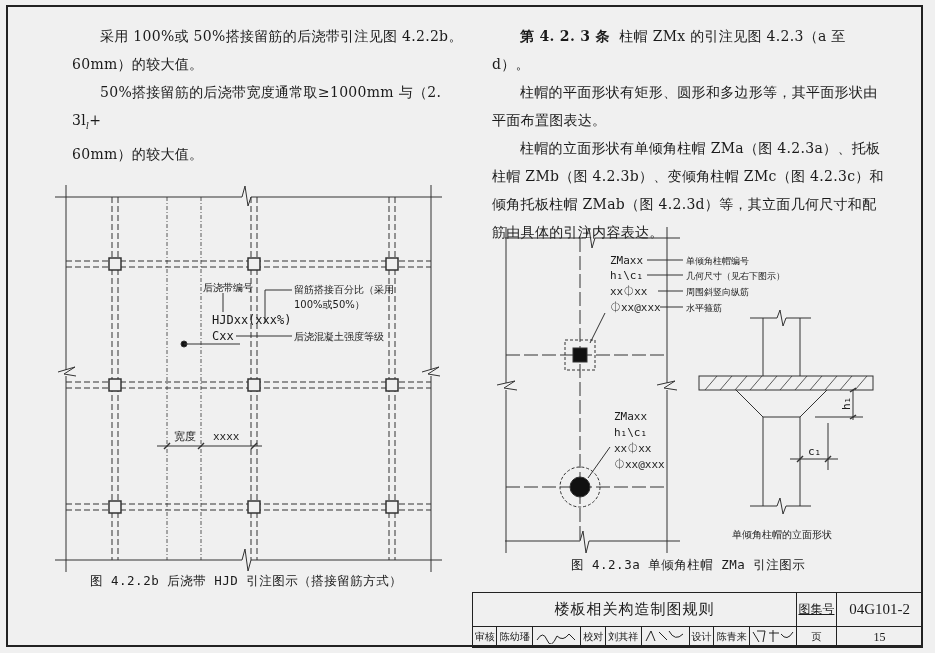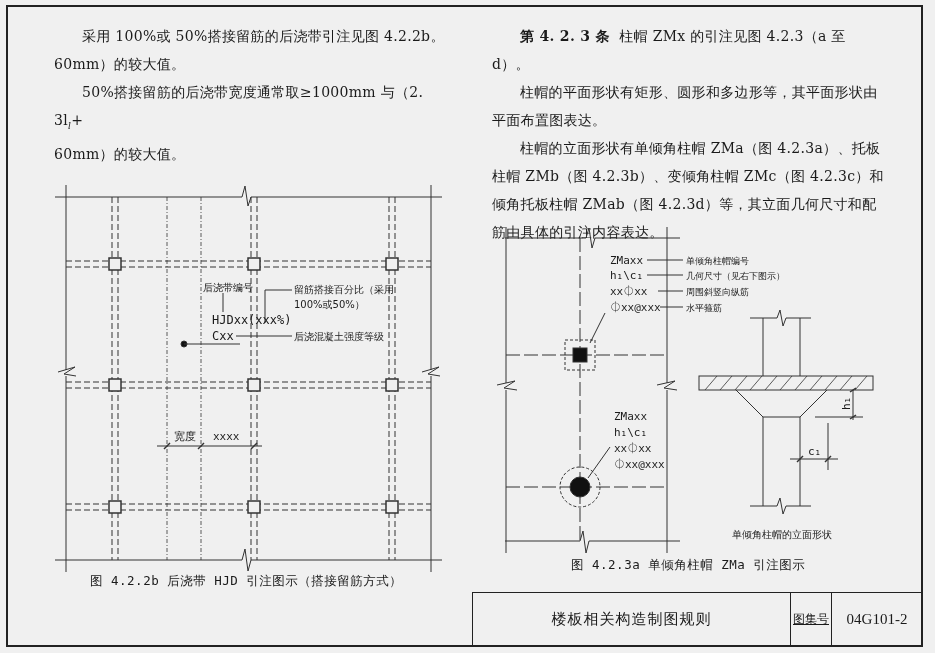--- a/index.html
+++ b/index.html
@@ -18,21 +18,21 @@
   .tb { position: absolute; border-collapse: collapse; font-family: "DejaVu Sans", sans-serif; }
   .tb td { border: 1.5px solid #222; padding: 0; text-align: center; white-space: nowrap; }
   .svgtext { font-family: "DejaVu Sans Mono", "Liberation Mono", monospace; fill: #1a1a1a; }
   .svgcn { font-family: "DejaVu Sans", sans-serif; fill: #1a1a1a; }
 </style>
 </head>
 <body>
 
 <div class="frame"></div>
 
-<div class="para" style="left:54px; top:22px; width:402px;">
+<div class="para" style="left:72px; top:22px; width:402px;">
   <p class="indent"><span>采用 100%或 50%搭接留筋的后浇带引注见图 4.2.2b。</span></p>
   <p><span>60mm）的较大值。</span></p>
   <p class="indent"><span>50%搭接留筋的后浇带宽度通常取≥1000mm 与（2. 3l</span><sub class="italic" style="font-size:9px;">l</sub><span>+</span></p>
   <p><span>60mm）的较大值。</span></p>
 </div>
 
 <div class="para" style="left:492px; top:22px; width:396px;">
   <p class="indent"><span class="bold">第 4. 2. 3 条</span>&nbsp;&nbsp;<span>柱帽 ZMx 的引注见图 4.2.3（a 至 d）。</span></p>
   <p class="indent">柱帽的平面形状有矩形、圆形和多边形等，其平面形状由平面布置图表达。</p>
   <p class="indent">柱帽的立面形状有单倾角柱帽 ZMa（图 4.2.3a）、托板柱帽 ZMb（图 4.2.3b）、变倾角柱帽 ZMc（图 4.2.3c）和倾角托板柱帽 ZMab（图 4.2.3d）等，其立面几何尺寸和配筋由具体的引注内容表达。</p>
@@ -196,14 +196,39 @@
 <div class="caption" style="left:90px; top:565px;margin-top:8px;">图 4.2.2b 后浇带 HJD 引注图示（搭接留筋方式）</div>
 <div class="caption" style="left:571px; top:557px;">图 4.2.3a 单倾角柱帽 ZMa 引注图示</div>
 
 <table class="tb" style="left:472px; top:592px; width:451px; height:55px;">
   <tbody>
       <tr style="height:34px;">
     <td colspan="9" style="font-size:15px; letter-spacing:1px;">楼板相关构造制图规则</td>
     <td style="font-size:12px; width:40px;text-decoration:underline;">图集号</td>
     <td style="font-family:'Liberation Serif',serif; font-size:15px; width:90px;">04G101-2</td>
   </tr>
+  <tr style="height:21px; font-size:10px;">
+    <td style="width:24px;">审核</td>
+    <td style="width:36px;">陈幼璠</td>
+    <td style="width:48px; font-style:italic;">
+      <svg width="44" height="16" style="position:relative;">
+            <path d="M2 12 Q8 2 12 12 T22 8 Q28 14 34 6 L40 12" stroke="#222" fill="none"></path>
+          </svg>
+    </td>
+    <td style="width:24px;">校对</td>
+    <td style="width:36px;">刘其祥</td>
+    <td style="width:48px;">
+      <svg width="44" height="16" style="position:relative;">
+            <path d="M3 13 L8 3 L12 13 M16 4 L24 12 M26 3 Q32 14 40 6" stroke="#222" fill="none"></path>
+          </svg>
+    </td>
+    <td style="width:24px;">设计</td>
+    <td style="width:36px;">陈青来</td>
+    <td style="width:46px;">
+      <svg width="44" height="16" style="position:relative;">
+            <path d="M2 4 L8 14 M6 3 L14 3 L12 14 M18 5 L28 5 M22 2 L22 14 M30 6 Q36 14 42 4" stroke="#222" fill="none"></path>
+          </svg>
+    </td>
+    <td>页</td>
+    <td style="font-family:'Liberation Serif',serif; font-size:12px;">15</td>
+  </tr>
 </tbody>
   </table>
 
 </body></html>

